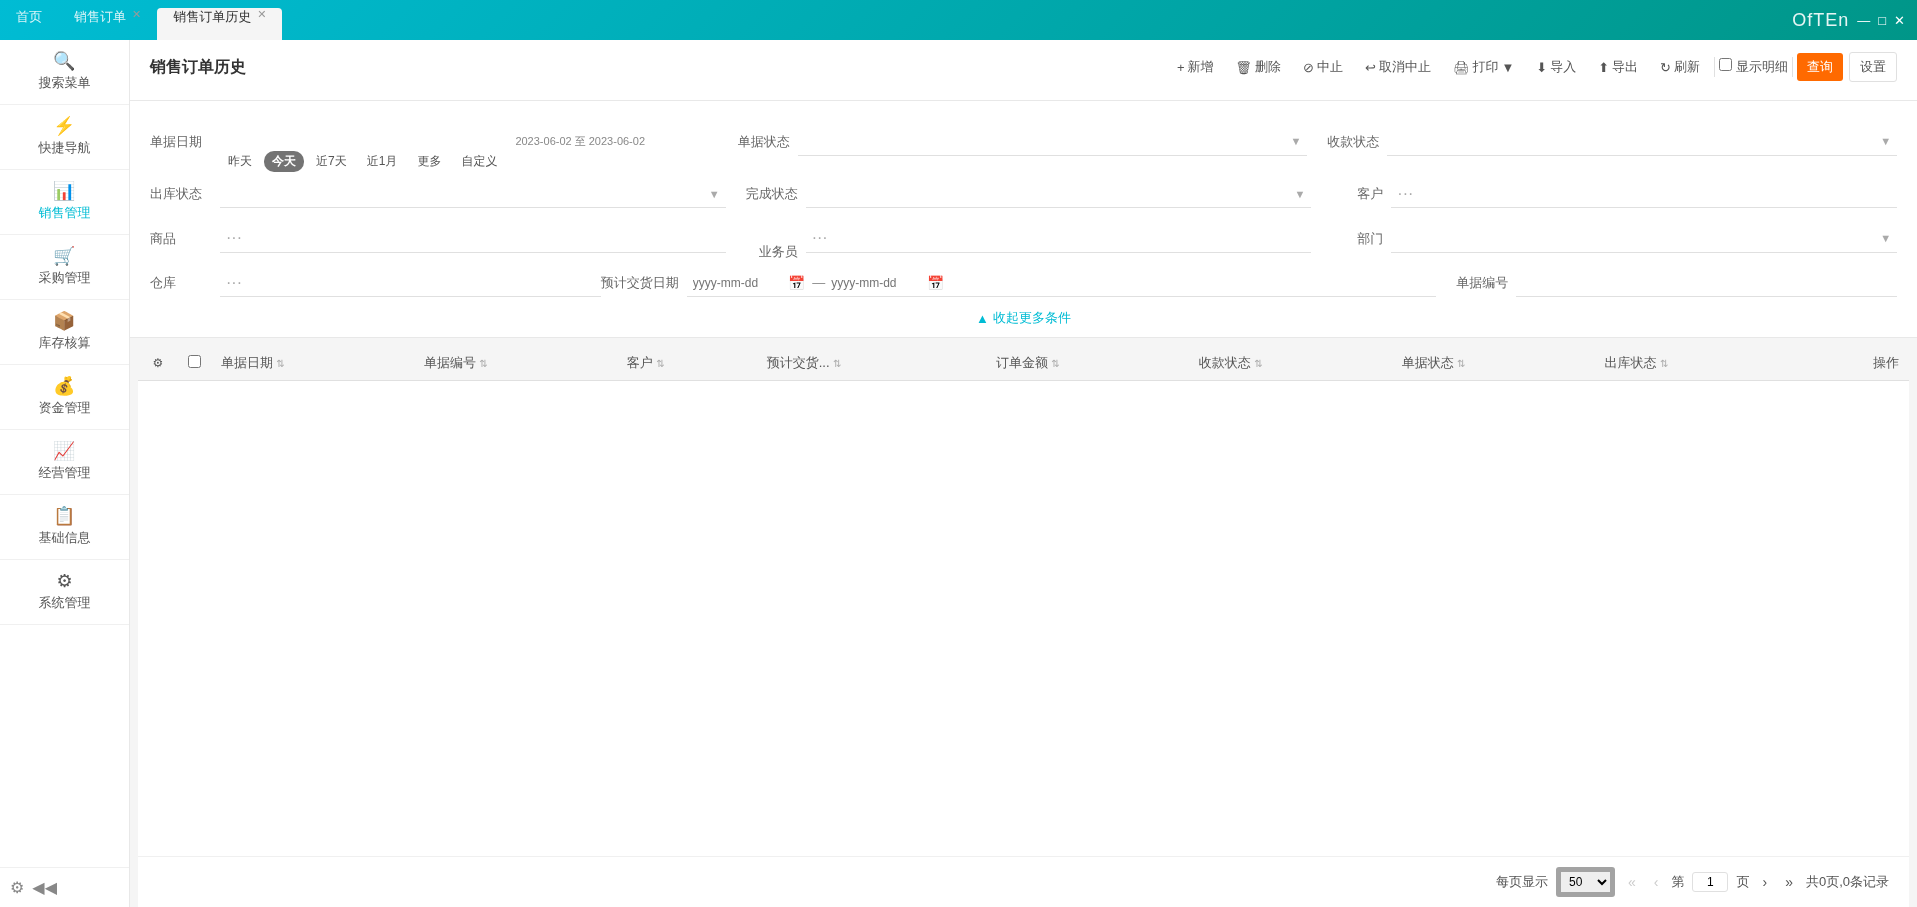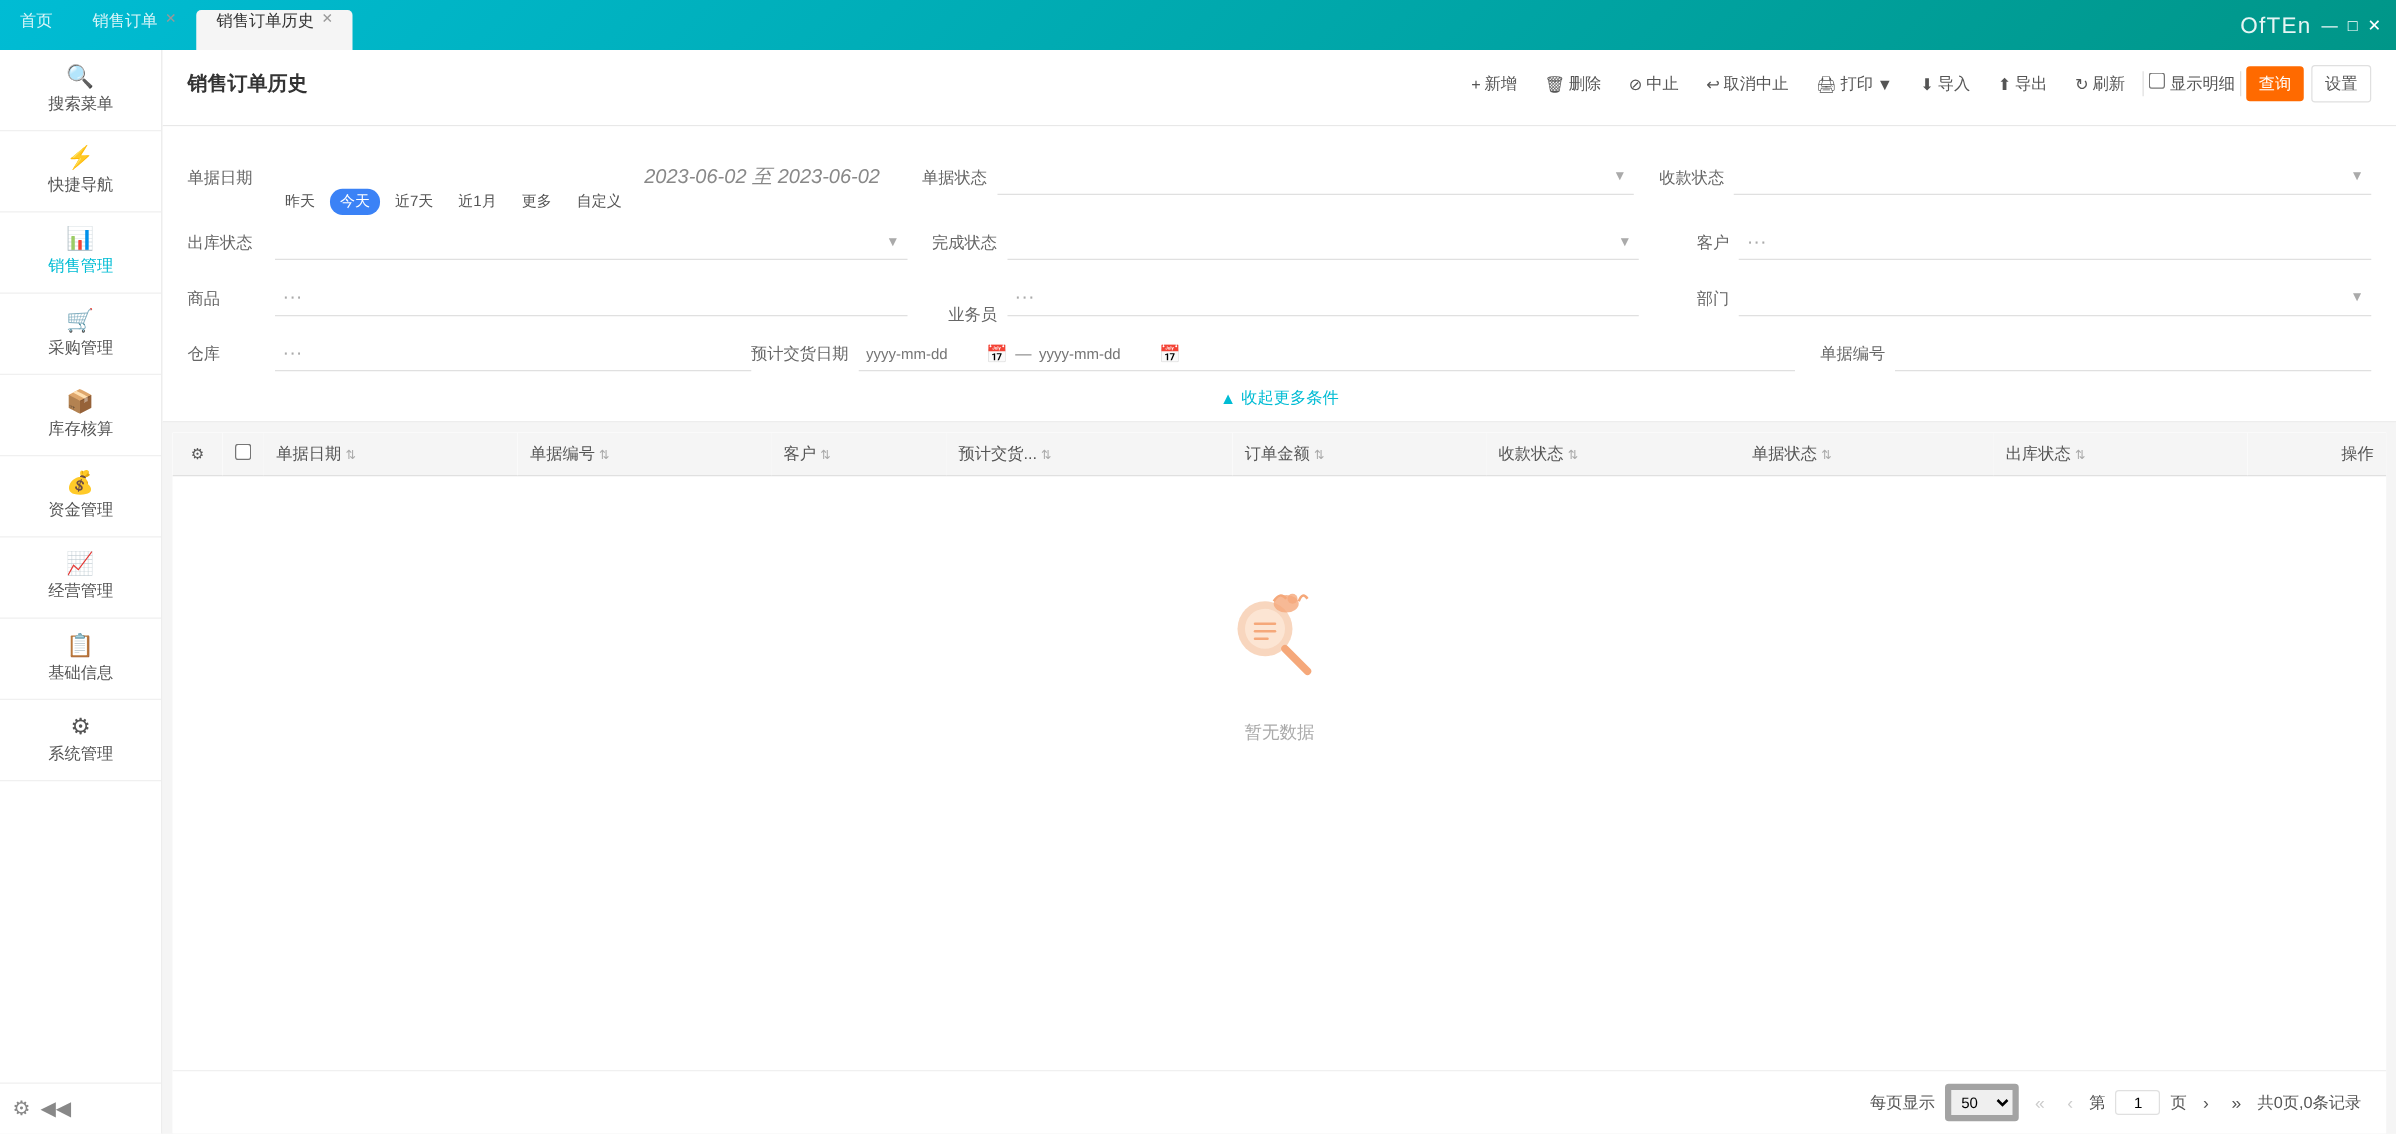--- a/index.html
+++ b/index.html
@@ -188,28 +188,28 @@
       margin-top: 40px;
     }
     .date-chip {
       padding: 2px 8px;
       border-radius: 10px;
       font-size: 12px;
       cursor: pointer;
       color: #555;
     }
     .date-chip.active {
-      background: #3b82f6;
+      background: #737373;
       color: white;
+      font-weight: bold;
     }
     .date-range {
-      font-size: 16px;
+      font-size: 11px;
       color: #888;
       margin-left: 4px;
-      font-style: italic;
     }
     .filter-select {
       display: flex;
       align-items: center;
       justify-content: space-between;
       flex: 1;
       cursor: pointer;
     }
     .filter-select-arrow { color: #aaa; font-size: 11px; }
     .filter-dots { color: #aaa; font-size: 16px; cursor: pointer; }
@@ -606,42 +606,20 @@
                 </th>
                 <th style="text-align:right;">
                   <span>操作</span>
                 </th>
               </tr>
             </thead>
             <tbody>
             </tbody>
           </table>
 
-          <div class="empty-state">
-            <div class="empty-icon">
-              <svg viewBox="0 0 100 100" width="100" height="100">
-
-                <circle cx="38" cy="42" r="22" fill="#f5c5a3" opacity="0.7"></circle>
-                <circle cx="38" cy="42" r="16" fill="#fde8d8" opacity="0.8"></circle>
-
-                <line x1="54" y1="58" x2="72" y2="76" stroke="#f5a87a" stroke-width="6" stroke-linecap="round"></line>
-
-                <line x1="30" y1="38" x2="46" y2="38" stroke="#f5a87a" stroke-width="2" stroke-linecap="round"></line>
-                <line x1="30" y1="44" x2="46" y2="44" stroke="#f5a87a" stroke-width="2" stroke-linecap="round"></line>
-                <line x1="30" y1="50" x2="40" y2="50" stroke="#f5a87a" stroke-width="2" stroke-linecap="round"></line>
-
-                <ellipse cx="55" cy="22" rx="10" ry="7" fill="#f5a87a" opacity="0.8"></ellipse>
-                <circle cx="60" cy="18" r="4" fill="#f5a87a" opacity="0.8"></circle>
-
-                <path d="M45 20 Q50 12 55 18" stroke="#f5a87a" fill="none" stroke-width="2"></path>
-                <path d="M65 20 Q68 12 72 18" stroke="#f5a87a" fill="none" stroke-width="2"></path>
-              </svg>
-            </div>
-            <span class="empty-text">暂无数据</span>
-          </div>
         </div>
 
         <div class="pagination-bar">
           <span>每页显示</span>
           <select class="page-size-select">
             <option value="50" selected="">50</option>
             <option value="10">10</option>
             <option value="20">20</option>
             <option value="100">100</option>
           </select>

